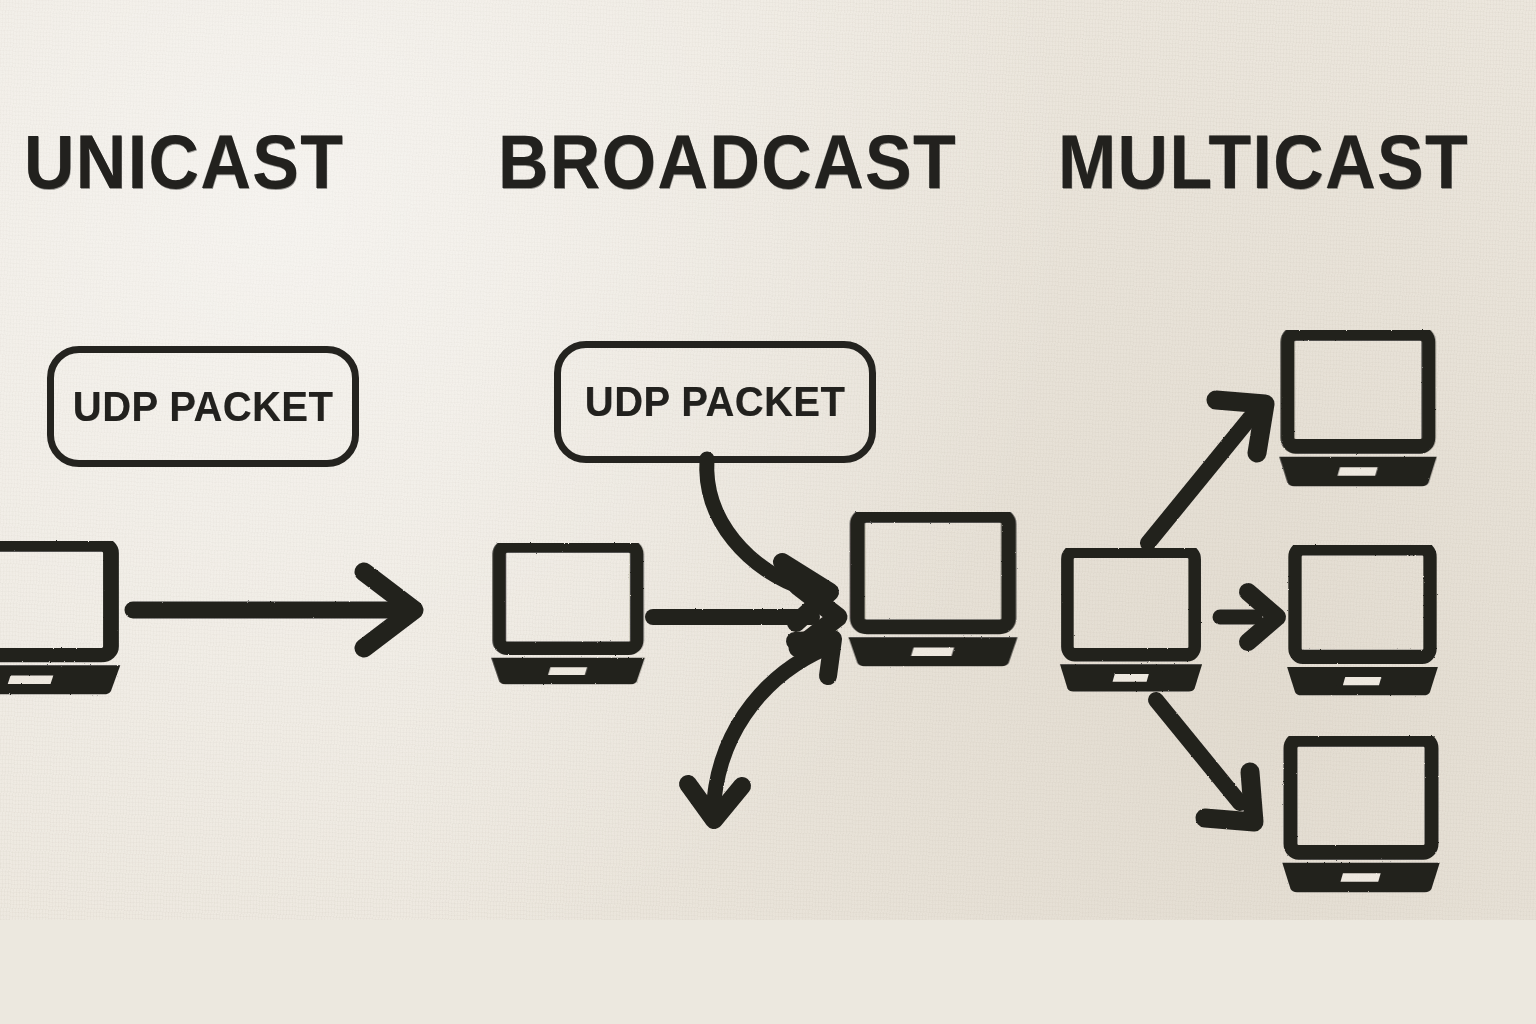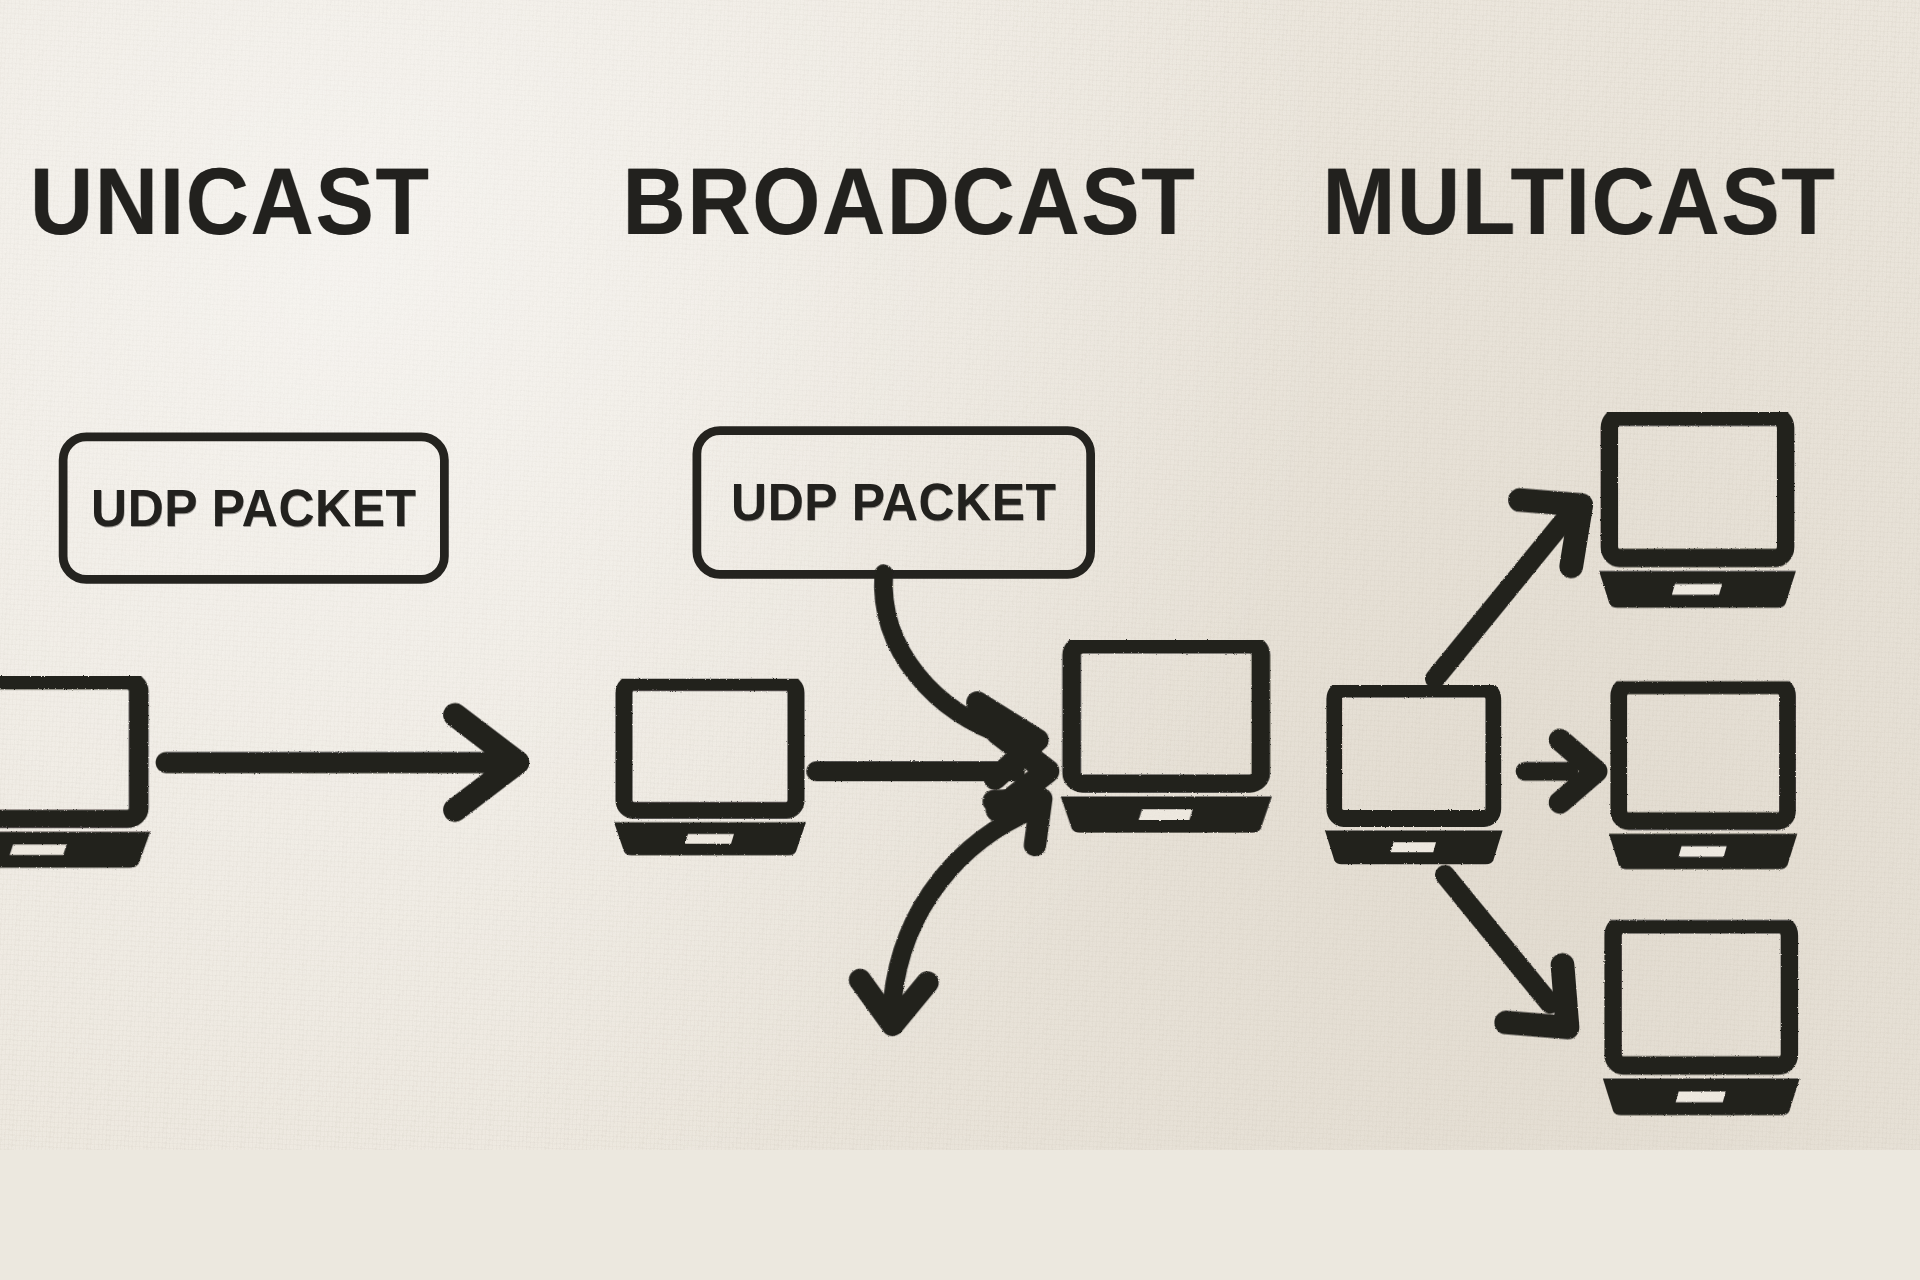--- a/index.html
+++ b/index.html
@@ -45,21 +45,21 @@
     letter-spacing: 1.5px;
     color: #22211e;
     white-space: nowrap;
     transform: scaleX(0.92);
     transform-origin: left center;
     text-shadow: 0.5px 0.5px 0 rgba(34,33,30,0.45), -0.4px 0.3px 0 rgba(34,33,30,0.30);
   }
   .pkt-box {
     position: absolute;
     border: 7px solid #24231f;
-    border-radius: 22px;
+    border-radius: 32px;
     background: transparent;
     display: flex;
     align-items: center;
     justify-content: center;
   }
   .pkt-label {
     font-family: "Liberation Sans", sans-serif;
     font-weight: 700;
     font-size: 42px;
     letter-spacing: 0.5px;

